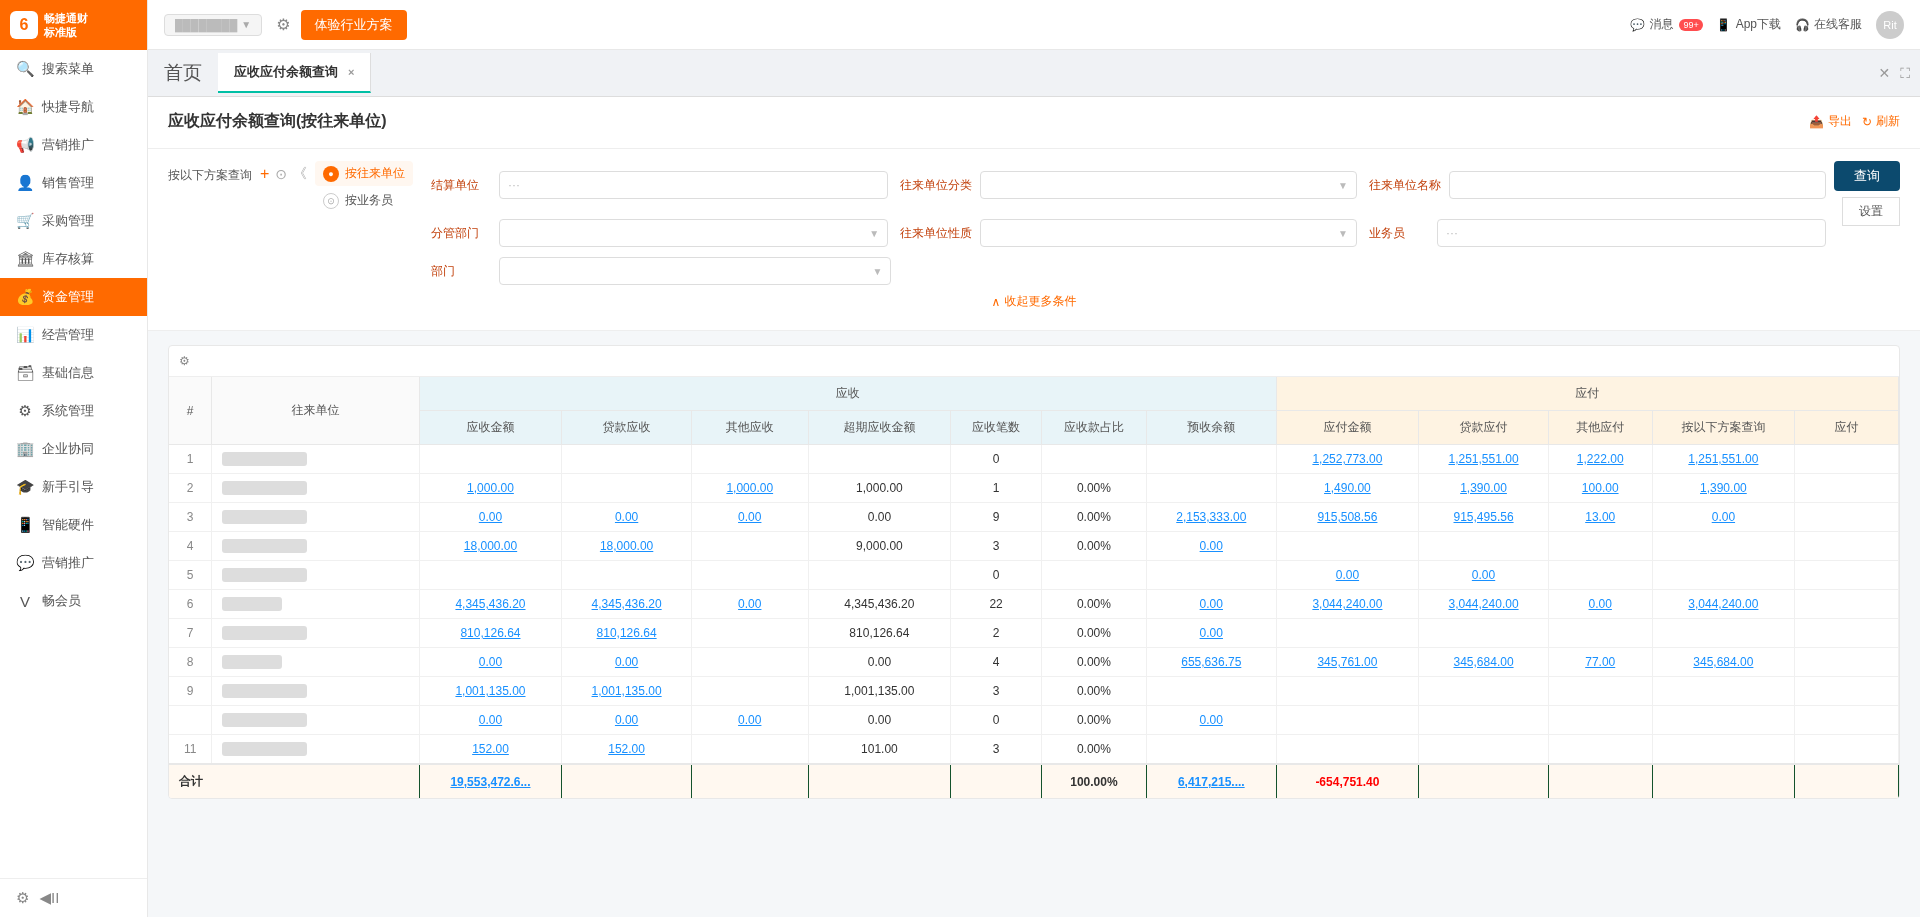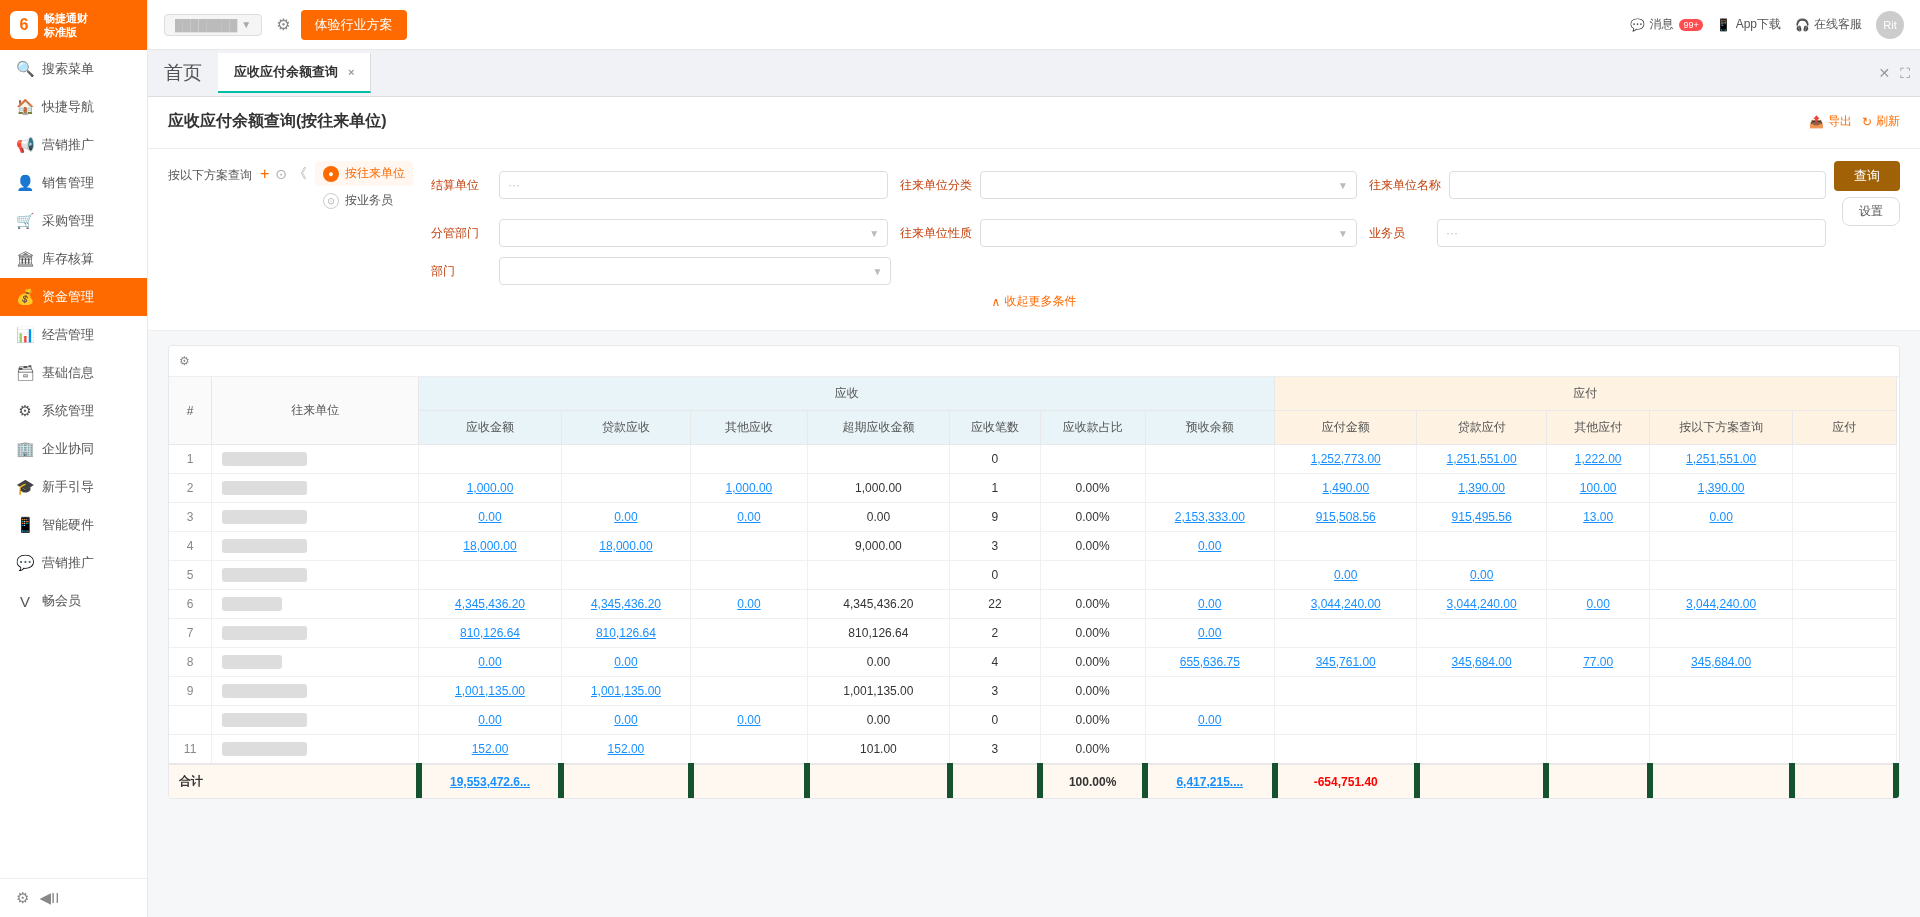--- a/index.html
+++ b/index.html
@@ -60,36 +60,36 @@
     .filter-option.active .fo-icon { background: #ff6a00; color: white; }
     .filter-option .fo-icon-plain { color: #aaa; font-size: 12px; }
 
     .filter-grid { display: grid; grid-template-columns: 1fr 1fr 1fr; gap: 12px; margin-top: 10px; }
     .filter-field { display: flex; align-items: center; gap: 8px; }
     .filter-field label { color: #c2410c; font-size: 12px; white-space: nowrap; min-width: 60px; }
     .filter-input { flex: 1; border: 1px solid #ddd; border-radius: 4px; padding: 4px 8px; font-size: 12px; color: #333; display: flex; align-items: center; justify-content: space-between; min-height: 28px; cursor: pointer; }
     .filter-collapse { text-align: center; padding: 8px; color: #ff6a00; font-size: 12px; cursor: pointer; display: flex; align-items: center; justify-content: center; gap: 4px; }
 
     .action-btns { display: flex; flex-direction: column; gap: 6px; align-items: flex-end; }
-    .btn-query { background: #a16207; color: white; border: none; border-radius: 4px; padding: 6px 20px; font-size: 13px; cursor: pointer; }
-    .btn-settings { background: white; color: #555; border: 1px solid #ddd; border-radius: 8px; padding: 5px 16px; font-size: 12px; cursor: pointer; }
+    .btn-query { background: #0c4a6e; color: white; border: none; border-radius: 4px; padding: 6px 20px; font-size: 13px; cursor: pointer; }
+    .btn-settings { background: white; color: #555; border: 1px solid #ddd; border-radius: 0; padding: 5px 16px; font-size: 12px; cursor: pointer; }
 
     
     .table-area { padding: 14px 20px; }
     .table-container { background: white; border: 1px solid #e8e8e8; border-radius: 4px; overflow: auto; }
     .table-toolbar { padding: 8px 10px; border-bottom: 1px solid #eee; display: flex; align-items: center; }
     .table-toolbar .gear-icon { color: #888; cursor: pointer; }
     table { width: 100%; border-collapse: collapse; font-size: 12px; }
     thead th { background: #fafafa; border-bottom: 1px solid #e8e8e8; border-right: 1px solid #e8e8e8; padding: 8px 10px; text-align: center; color: #555; font-weight: normal; white-space: nowrap; }
     thead th.group-header { background: #e8f4f8; }
     thead th.group-header-pay { background: #fef3e2; }
     tbody td { border-bottom: 1px solid #f0f0f0; border-right: 1px solid #f0f0f0; padding: 7px 10px; text-align: center; color: #333; white-space: nowrap; }
     tbody td.link { color: #1890ff; text-decoration: underline; cursor: pointer; }
     tbody td.left { text-align: left; }
-    tfoot td { background: #fff8f0; border-top: 2px solid #e8e8e8; padding: 8px 10px; font-weight: bold; color: #333; text-align: center; border-right: 6px solid #14532d; }
+    tfoot td { background: #fff8f0; border-top: 2px solid #e8e8e8; padding: 8px 10px; font-weight: bold; color: #333; text-align: center; border-right: 1px solid #14532d; }
     tfoot td.link { color: #1890ff; text-decoration: underline; cursor: pointer; }
     .row-num { color: #888; text-align: center; }
     .blurred { background: #ddd; border-radius: 3px; color: transparent; user-select: none; min-width: 60px; display: inline-block; height: 14px; }
   </style>
 </head>
 <body>
 
 <div class="sidebar">
   <div class="sidebar-logo">
     <div class="logo-icon">

